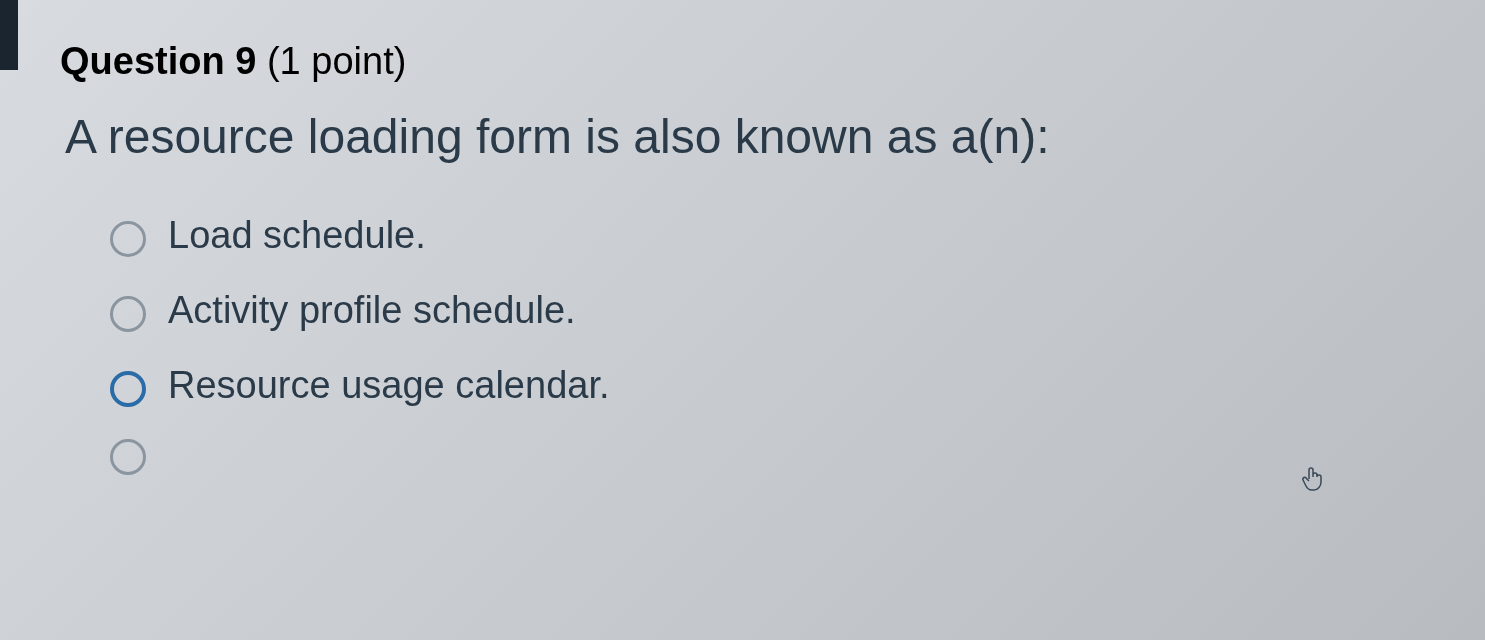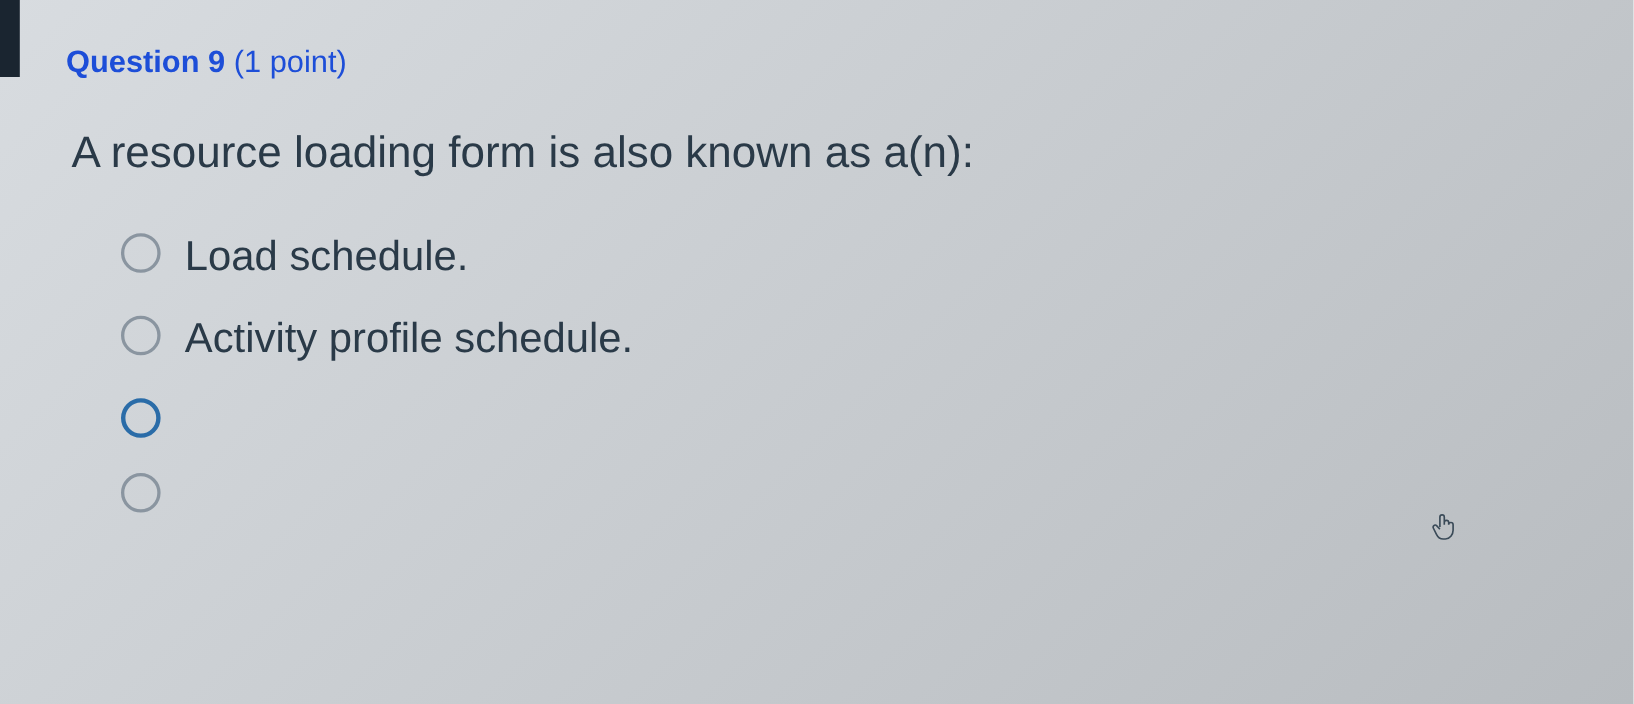--- a/index.html
+++ b/index.html
@@ -11,43 +11,43 @@
       width: 1485px;
       height: 640px;
       background: linear-gradient(135deg, #d8dce0 0%, #c8ccd0 50%, #b8bcc0 100%);
       font-family: 'Segoe UI', Arial, sans-serif;
       padding: 40px 60px;
       color: #2a3440;
       position: relative;
       overflow: hidden;
     }
     .question-header {
-      font-size: 28px;
-      margin-bottom: 45px;
-      color: #1d4ed8;
+      font-size: 38px;
+      margin-bottom: 26px;
+      color: #000000;
     }
     .question-header .bold {
       font-weight: 700;
     }
     .question-header .normal {
       font-weight: 400;
     }
     .question-text {
-      font-size: 40px;
+      font-size: 48px;
       font-weight: 400;
       color: #2a3a48;
       margin-bottom: 50px;
       margin-left: 5px;
     }
     .options {
       margin-left: 50px;
     }
     .option {
       display: flex;
-      align-items: flex-start;
+      align-items: flex-end;
       margin-bottom: 32px;
       cursor: pointer;
     }
     .radio {
       width: 36px;
       height: 36px;
       border-radius: 50%;
       border: 3px solid #8a95a0;
       margin-right: 22px;
       flex-shrink: 0;
@@ -94,20 +94,21 @@
   <div class="option">
     <div class="radio"></div>
     <div class="option-label">Load schedule.</div>
   </div>
   <div class="option">
     <div class="radio"></div>
     <div class="option-label">Activity profile schedule.</div>
   </div>
   <div class="option">
     <div class="radio hover"></div>
+    <div class="option-label">Resource usage calendar.</div>
   </div>
   <div class="option">
     <div class="radio"></div>
   </div>
 </div>
 
 <div class="cursor-icon">
   <svg width="24" height="28" viewBox="0 0 24 28" fill="none" stroke="#3a4a58" stroke-width="1.5">
     <path d="M8 14V5c0-1 .8-2 2-2s2 1 2 2v7m0-2c0-1 .8-2 2-2s2 1 2 2v2m0 0c0-1 .8-2 2-2s2 1 2 2v5c0 4-3 8-7 8h-2c-3 0-5-2-6-4l-3-6c-.5-1 0-2 1-2.5s2 0 2.5 1L8 16"></path>
   </svg>

